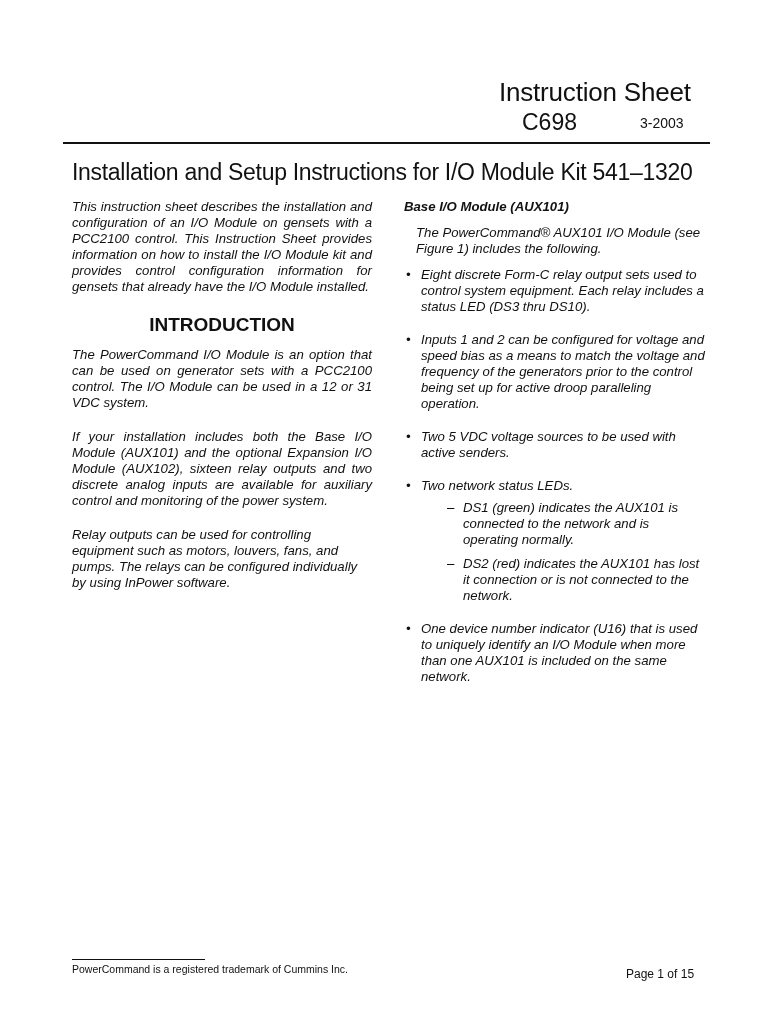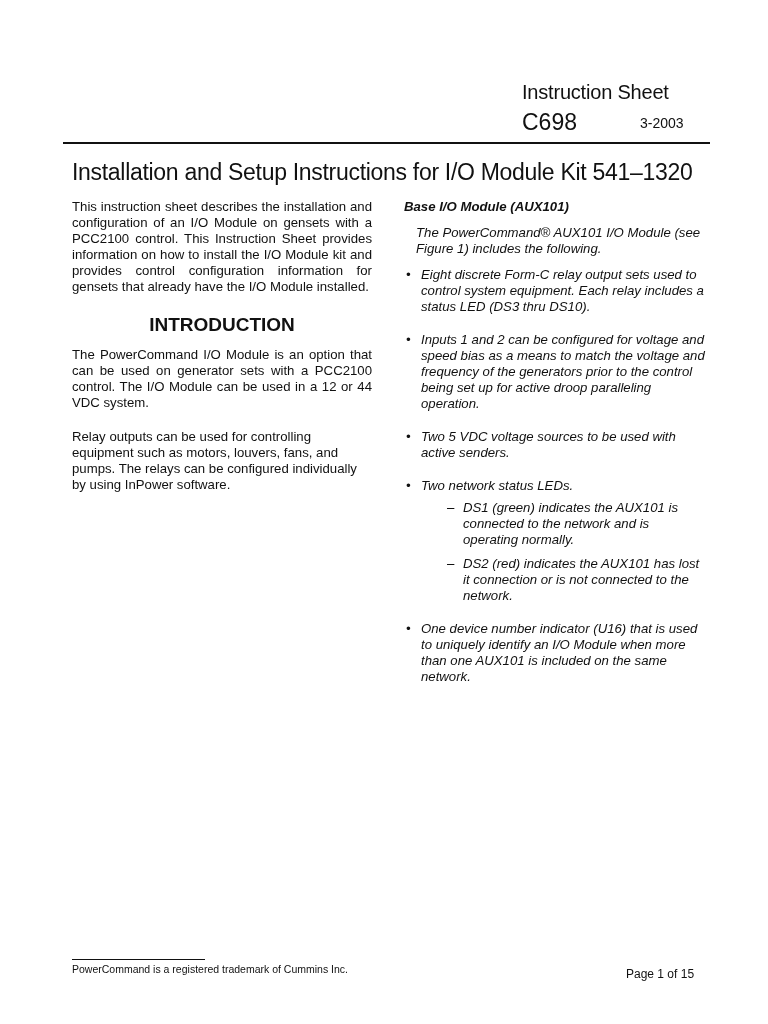--- a/index.html
+++ b/index.html
@@ -1,27 +1,27 @@
 <!DOCTYPE html>
 <html><head>
   <meta charset="utf-8">
   <style>
     html, body { margin: 0; padding: 0; background: #ffffff; }
     body { width: 768px; height: 1024px; position: relative; overflow: hidden;
            font-family: "Liberation Sans", sans-serif; color: #111111; }
     .abs { position: absolute; }
-    .hdr-title { left: 522px; top: 78px; font-size: 20px; line-height: 28px; letter-spacing: -0.2px; text-align: center; }
+    .hdr-title { left: 499px; top: 78px; font-size: 26px; line-height: 28px; letter-spacing: -0.2px; text-align: center; }
     .hdr-code { left: 522px; top: 108px; font-size: 23px; line-height: 28px; }
     .hdr-date { left: 640px; top: 114px; font-size: 14px; line-height: 18px; }
     .rule-top { left: 63px; top: 142px; width: 647px; height: 2px; background: #111; }
     .main-title { left: 72px; top: 157px; font-size: 23px; line-height: 30px; letter-spacing: -0.3px; white-space: nowrap; }
     .col { position: absolute; font-size: 13.2px; line-height: 16px; }
     .col-left { left: 72px; top: 199px; width: 300px; }
     .col-right { left: 404px; top: 199px; width: 302px; font-style: italic; }
-    .col-left p { margin: 0 0 18px 0; text-align: justify; }
+    .col-left p { margin: 0 0 18px 0; text-align: justify; font-style: italic; }
     .col-left p.last-left { text-align: left; }
     .intro-head { text-align: center; font-weight: bold; margin: 22px 0 14px 0; font-size: 19px; }
     .sub-head { font-weight: bold; margin: 0 0 10px 0; }
     .col-right p { margin: 0 0 10px 12px; }
     ul.bullets { list-style: none; margin: 0; padding: 0; }
     ul.bullets > li { position: relative; padding-left: 17px; margin-bottom: 17px; }
     ul.bullets > li .bullet { position: absolute; left: 2px; top: 0; }
     ul.dashes { list-style: none; margin: 6px 0 0 0; padding: 0 0 0 26px; }
     ul.dashes > li { position: relative; padding-left: 16px; margin-bottom: 8px; }
     ul.dashes > li .dash { position: absolute; left: 0; top: 0; }
@@ -35,21 +35,22 @@
 <div class="abs hdr-title">Instruction Sheet</div>
 <div class="abs hdr-code">C698</div>
 <div class="abs hdr-date">3-2003</div>
 <div class="abs rule-top"></div>
 
 <div class="abs main-title">Installation and Setup Instructions for I/O Module Kit 541–1320</div>
 
 <div class="col col-left">
   <p>This instruction sheet describes the installation and configuration of an I/O Module on gensets with a PCC2100 control. This Instruction Sheet provides information on how to install the I/O Module kit and provides control configuration information for gensets that already have the I/O Module installed.</p>
   <div class="intro-head">INTRODUCTION</div>
-  <p>The PowerCommand I/O Module is an option that can be used on generator sets with a PCC2100 control. The I/O Module can be used in a 12 or 44 VDC system.</p>
+  <p>The PowerCommand I/O Module is an option that can be used on generator sets with a PCC2100 control. The I/O Module can be used in a 12 or 31 VDC system.</p>
+  <p>If your installation includes both the Base I/O Module (AUX101) and the optional Expansion I/O Module (AUX102), sixteen relay outputs and two discrete analog inputs are available for auxiliary control and monitoring of the power system.</p>
   <p class="last-left">Relay outputs can be used for controlling equipment such as motors, louvers, fans, and pumps. The relays can be configured individually by using InPower software.</p>
 </div>
 
 <div class="col col-right">
   <div class="sub-head">Base I/O Module (AUX101)</div>
   <p>The PowerCommand® AUX101 I/O Module (see Figure 1) includes the following.</p>
   <ul class="bullets">
     <li>
       <span class="bullet">•</span>
       <span>Eight discrete Form-C relay output sets used to control system equipment. Each relay includes a status LED (DS3 thru DS10).</span>

